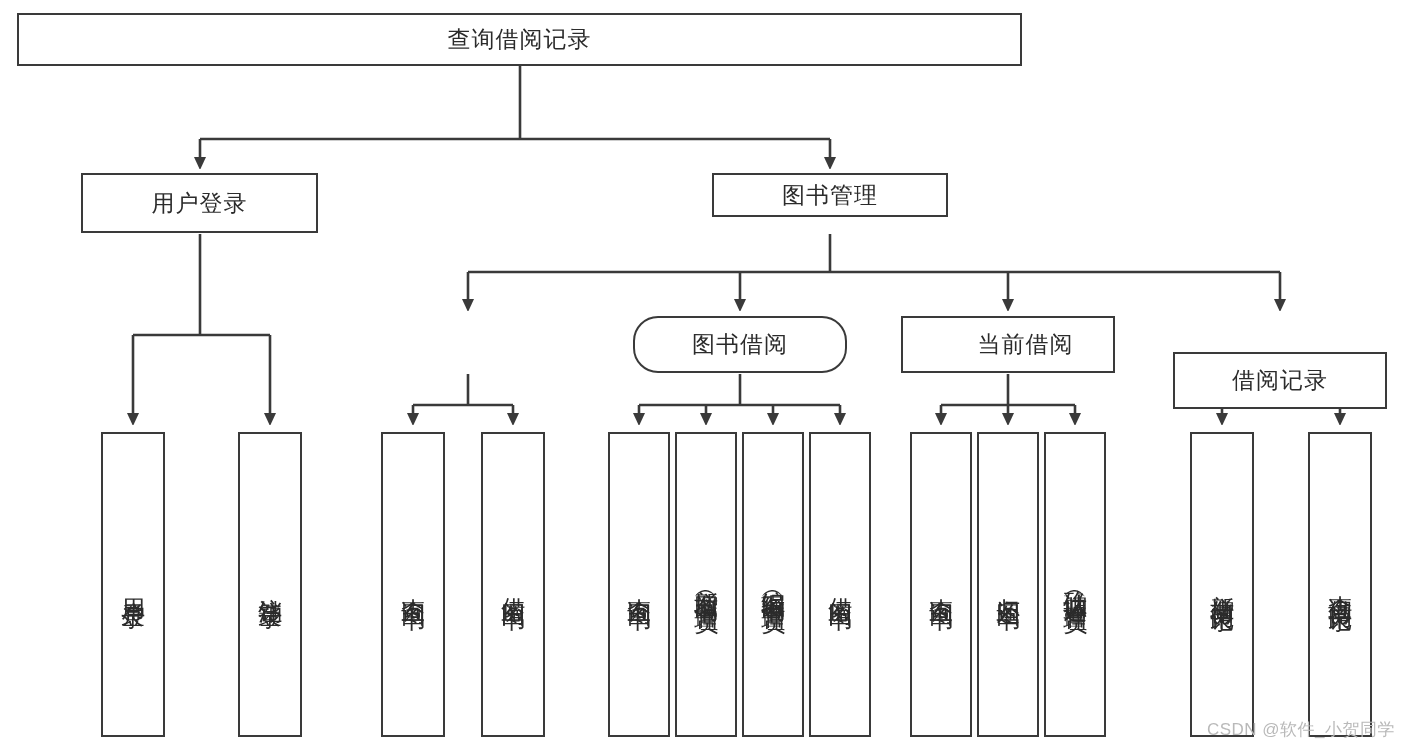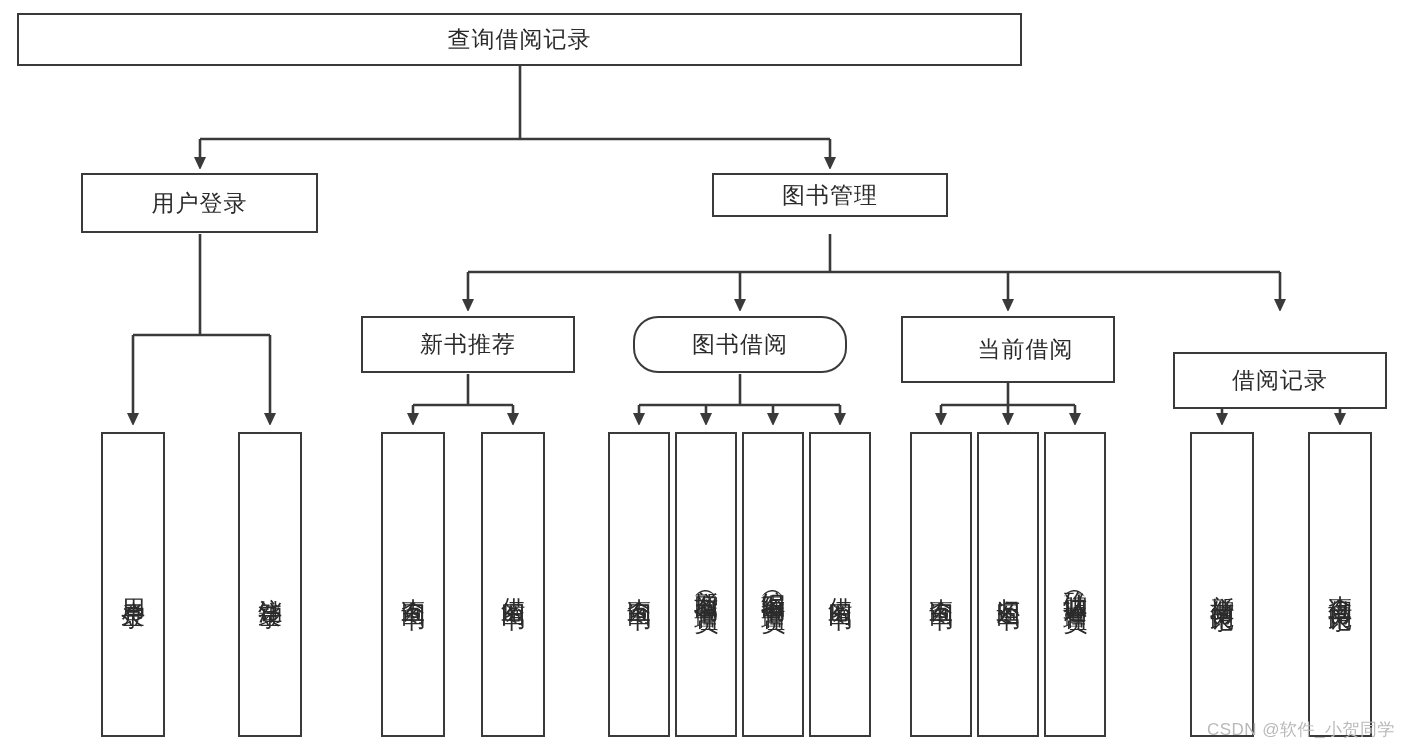--- a/index.html
+++ b/index.html
@@ -121,27 +121,24 @@
     <span>查询借阅记录</span>
   </div>
 
   <div class="node horiz" style="left:81px; top:173px; width:237px; height:60px;">
     <span>用户登录</span>
   </div>
   <div class="node horiz" style="left:712px; top:173px; width:236px; height:44px;">
     <span>图书管理</span>
   </div>
 
-  <div class="node horiz" style="left:361px; top:316px; width:214px; height:57px;">
-    <span>新书推荐</span>
-  </div>
   <div class="node horiz" style="left:633px; top:316px; width:214px; height:57px;border-radius:25px;">
     <span>图书借阅</span>
   </div>
-  <div class="node horiz" style="left:901px; top:316px; width:214px; height:67px;padding-left:35px;">
+  <div class="node horiz" style="left:901px; top:316px; width:214px; height:57px;padding-left:35px;">
     <span>当前借阅</span>
   </div>
   <div class="node horiz" style="left:1173px; top:316px; width:214px; height:57px;margin-top:36px;">
     <span>借阅记录</span>
   </div>
 
   <div class="node vert" style="left:101px; top:432px; width:64px; height:305px;">
     <span class="vtext">用户登录</span>
   </div>
   <div class="node vert" style="left:238px; top:432px; width:64px; height:305px;">

